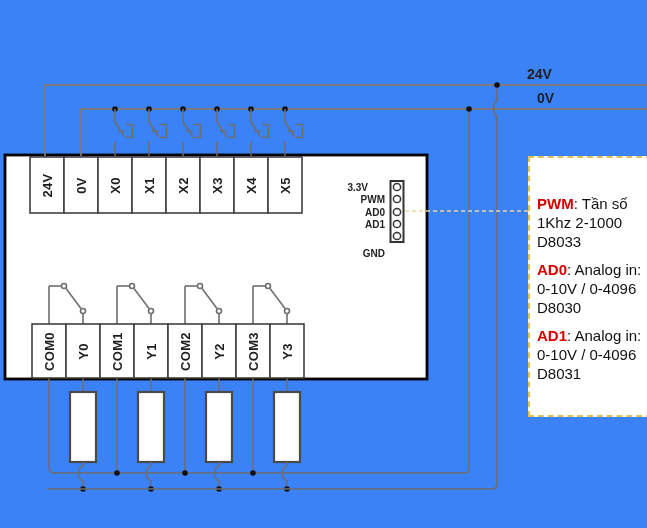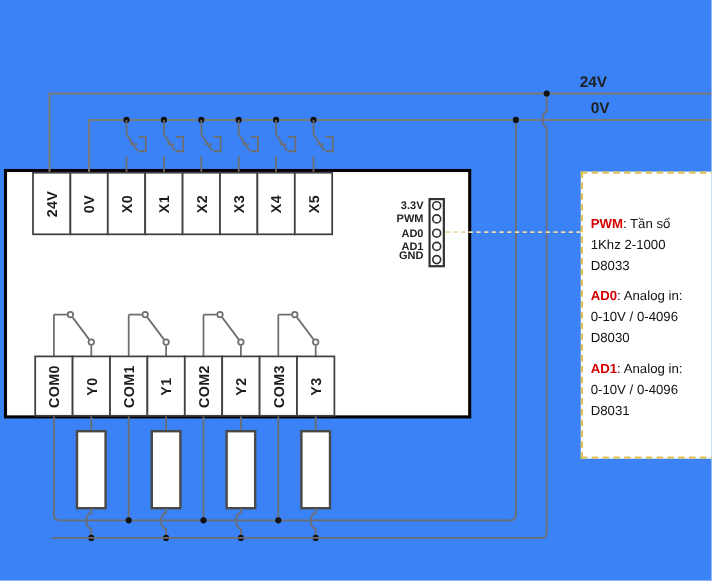--- a/index.html
+++ b/index.html
@@ -17,21 +17,21 @@
   .tlabel span{transform:rotate(-90deg);white-space:nowrap;letter-spacing:.3px;}
   .pinlabel{
     position:absolute;width:44px;text-align:right;font-size:10px;font-weight:600;
     color:#222;line-height:11px;
   }
   .note-box{
     position:absolute;left:528px;top:156px;width:109px;height:221px;
     border:2px dashed #e2c255;background:#fff;
     padding:36px 4px 0 7px;box-sizing:content-box;
   }
-  .note{font-size:12px;line-height:19px;color:#111;margin:0 0 9px 0;}
+  .note{font-size:15px;line-height:19px;color:#111;margin:0 0 9px 0;}
   .note .red{color:#d40000;font-weight:bold;}
 </style>
 </head>
 <body>
 
 <div class="canvas">
 
   <svg width="647" height="528" viewBox="0 0 647 528">
     <defs>
 
@@ -179,25 +179,25 @@
   <div class="tlabel" style="left:202px;top:324px;width:34px;height:54px;">
       <span>Y2</span>
     </div>
   <div class="tlabel" style="left:236px;top:324px;width:34px;height:54px;">
       <span>COM3</span>
     </div>
   <div class="tlabel" style="left:270px;top:324px;width:34px;height:54px;">
       <span>Y3</span>
     </div>
 
-  <div class="pinlabel" style="left:341px;top:182px;">3.3V</div>
+  <div class="pinlabel" style="left:324px;top:182px;">3.3V</div>
   <div class="pinlabel" style="left:341px;top:194px;">PWM</div>
   <div class="pinlabel" style="left:341px;top:207px;">AD0</div>
   <div class="pinlabel" style="left:341px;top:219px;">AD1</div>
-  <div class="pinlabel" style="left:341px;top:227px;">GND</div>
+  <div class="pinlabel" style="left:341px;top:248px;">GND</div>
 
   <div class="note-box">
     <div class="note">
       <span class="red">PWM</span><span>: Tần số</span><br>
       <span>1Khz 2-1000</span><br>
       <span>D8033</span>
     </div>
     <div class="note">
       <span class="red">AD0</span><span>: Analog in:</span><br>
       <span>0-10V / 0-4096</span><br>

